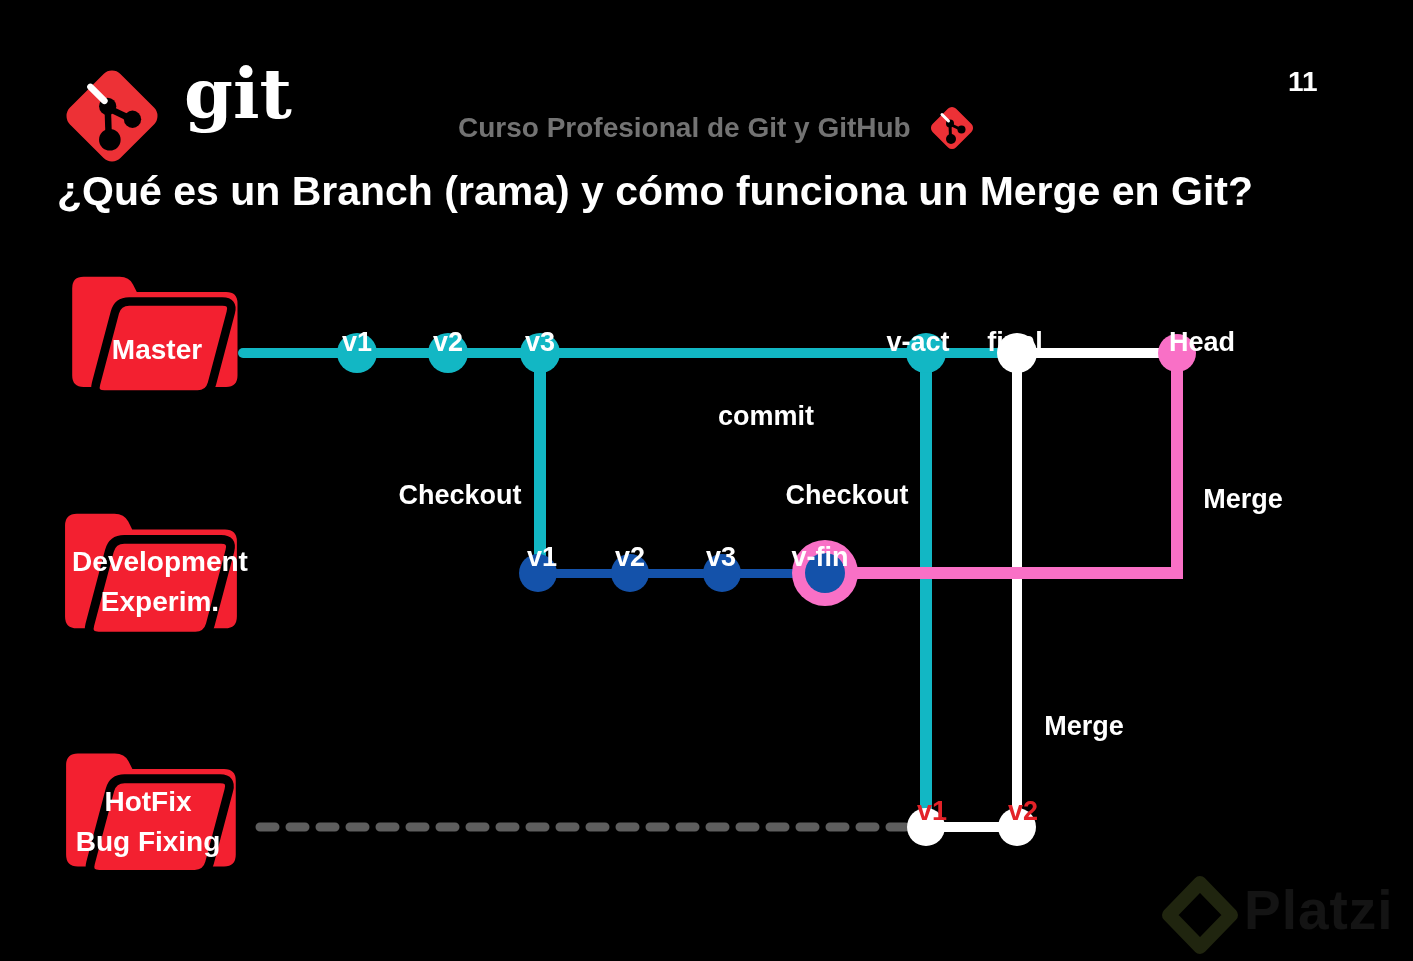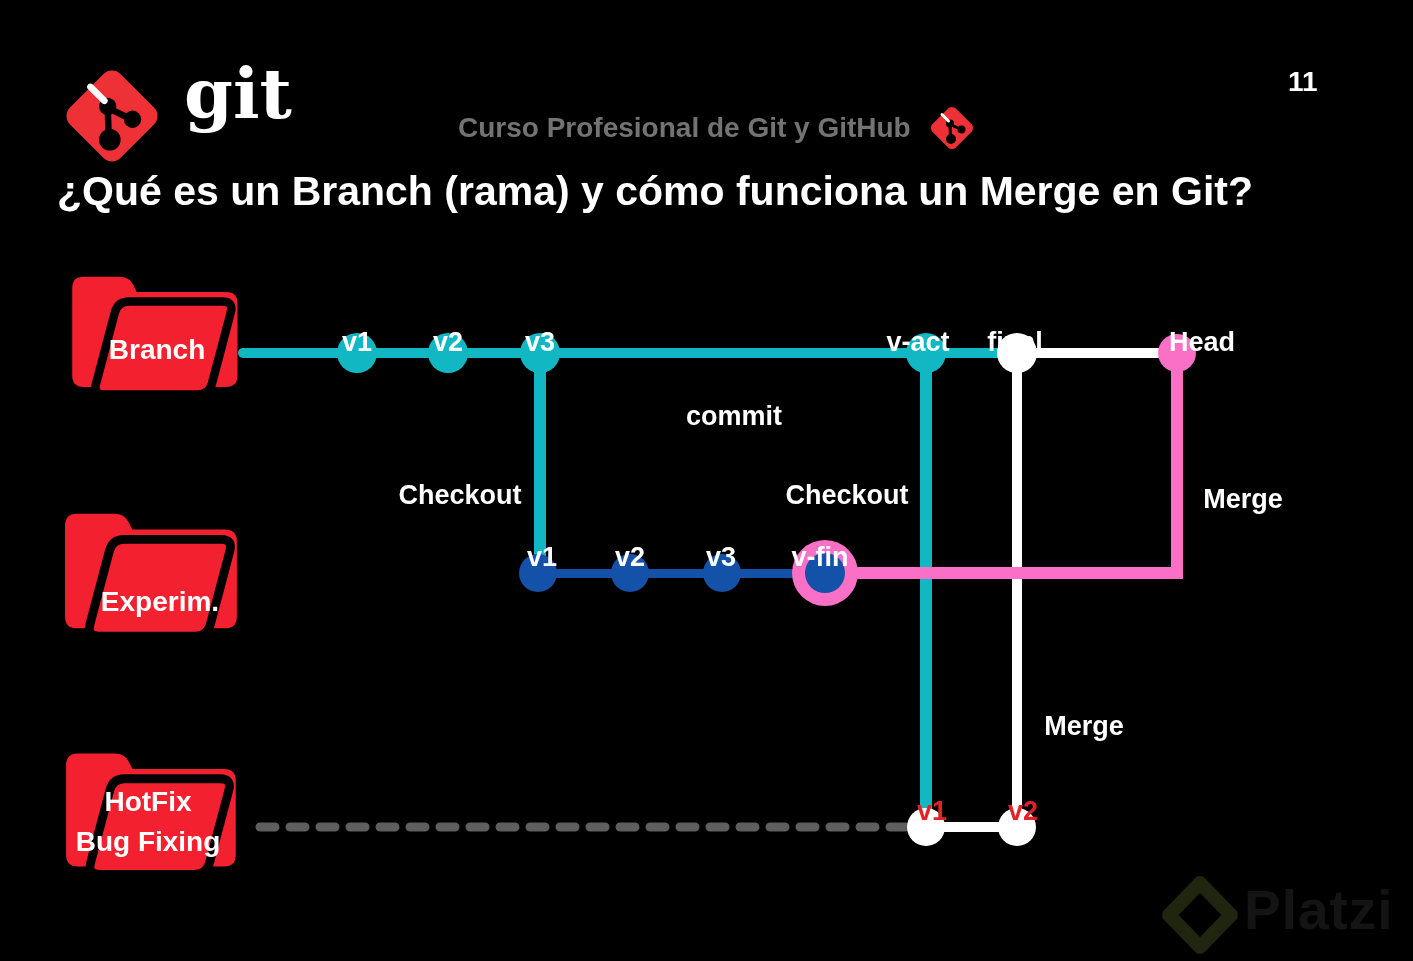--- a/index.html
+++ b/index.html
@@ -105,44 +105,45 @@
   <div class="dot white" style="left:907px;top:808px;width:38px;height:38px;"></div>
   <div class="dot white" style="left:998px;top:808px;width:38px;height:38px;"></div>
 
   <div class="lbl" style="left:357px;top:283px;">v1</div>
   <div class="lbl" style="left:448px;top:283px;">v2</div>
   <div class="lbl" style="left:540px;top:283px;">v3</div>
   <div class="lbl" style="left:918px;top:283px;text-align:center;">v-act</div>
   <div class="lbl" style="left:1015px;top:283px;">final</div>
   <div class="lbl" style="left:1202px;top:283px;">Head</div>
 
-  <div class="lbl" style="left:734px;top:357px;">commit</div>
+  <div class="lbl" style="left:766px;top:357px;">commit</div>
   <div class="lbl" style="left:460px;top:436px;">Checkout</div>
   <div class="lbl" style="left:847px;top:436px;">Checkout</div>
   <div class="lbl" style="left:1243px;top:440px;">Merge</div>
   <div class="lbl" style="left:1084px;top:667px;">Merge</div>
 
   <div class="lbl" style="left:542px;top:498px;">v1</div>
   <div class="lbl" style="left:630px;top:498px;">v2</div>
   <div class="lbl" style="left:721px;top:498px;">v3</div>
   <div class="lbl" style="left:820px;top:498px;">v-fin</div>
 
   <div class="lbl lbl-red" style="left:932px;top:752px;">v1</div>
   <div class="lbl lbl-red" style="left:1023px;top:752px;">v2</div>
 
   <svg class="abs" style="left:52px;top:254px;" width="200" height="152" viewBox="0 0 200 160">
     <path fill="#f32030" d="M16 36 Q16 24 28 24 H66 Q76 24 80 32 L84 40 H178 Q190 40 190 52 V128 Q190 140 178 140 H28 Q16 140 16 128 Z"></path>
     <path fill="#f32030" stroke="#000" stroke-width="9" d="M76 50 L174 50 Q186 50 182.9 61.6 L163.1 136.4 Q160 148 148 148 L50 148 Q38 148 41.1 136.4 L60.9 61.6 Q64 50 76 50 Z"></path>
   </svg>
-  <div class="folder-label" style="left:157px;top:334px;">Branch</div>
+  <div class="folder-label" style="left:157px;top:334px;">Master</div>
 
   <svg class="abs" style="left:48px;top:490px;" width="200" height="158" viewBox="0 0 200 160">
     <path fill="#f32030" d="M16 36 Q16 24 28 24 H66 Q76 24 80 32 L84 40 H178 Q190 40 190 52 V128 Q190 140 178 140 H28 Q16 140 16 128 Z"></path>
     <path fill="#f32030" stroke="#000" stroke-width="9" d="M76 50 L174 50 Q186 50 182.9 61.6 L163.1 136.4 Q160 148 148 148 L50 148 Q38 148 41.1 136.4 L60.9 61.6 Q64 50 76 50 Z"></path>
   </svg>
+  <div class="folder-label" style="left:160px;top:546px;">Development</div>
   <div class="folder-label" style="left:160px;top:586px;">Experim.</div>
 
   <svg class="abs" style="left:48px;top:730px;" width="200" height="156" viewBox="0 0 200 160">
     <path fill="#f32030" d="M16 36 Q16 24 28 24 H66 Q76 24 80 32 L84 40 H178 Q190 40 190 52 V128 Q190 140 178 140 H28 Q16 140 16 128 Z"></path>
     <path fill="#f32030" stroke="#000" stroke-width="9" d="M76 50 L174 50 Q186 50 182.9 61.6 L163.1 136.4 Q160 148 148 148 L50 148 Q38 148 41.1 136.4 L60.9 61.6 Q64 50 76 50 Z"></path>
   </svg>
   <div class="folder-label" style="left:148px;top:786px;">HotFix</div>
   <div class="folder-label" style="left:148px;top:826px;">Bug Fixing</div>
 
   <svg class="abs" style="left:1160px;top:874px;" width="80" height="84" viewBox="0 0 80 84">

